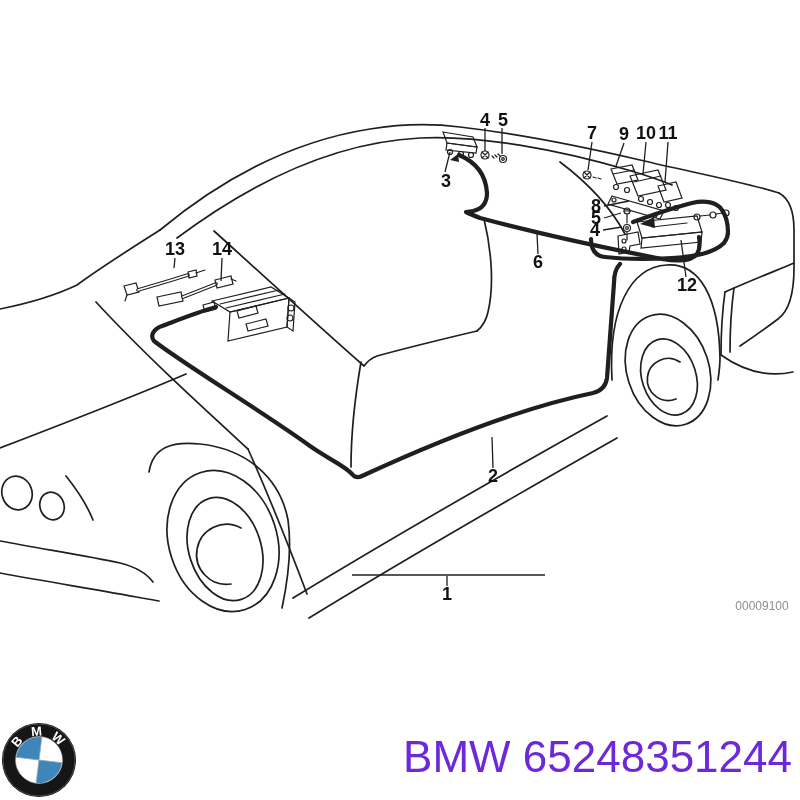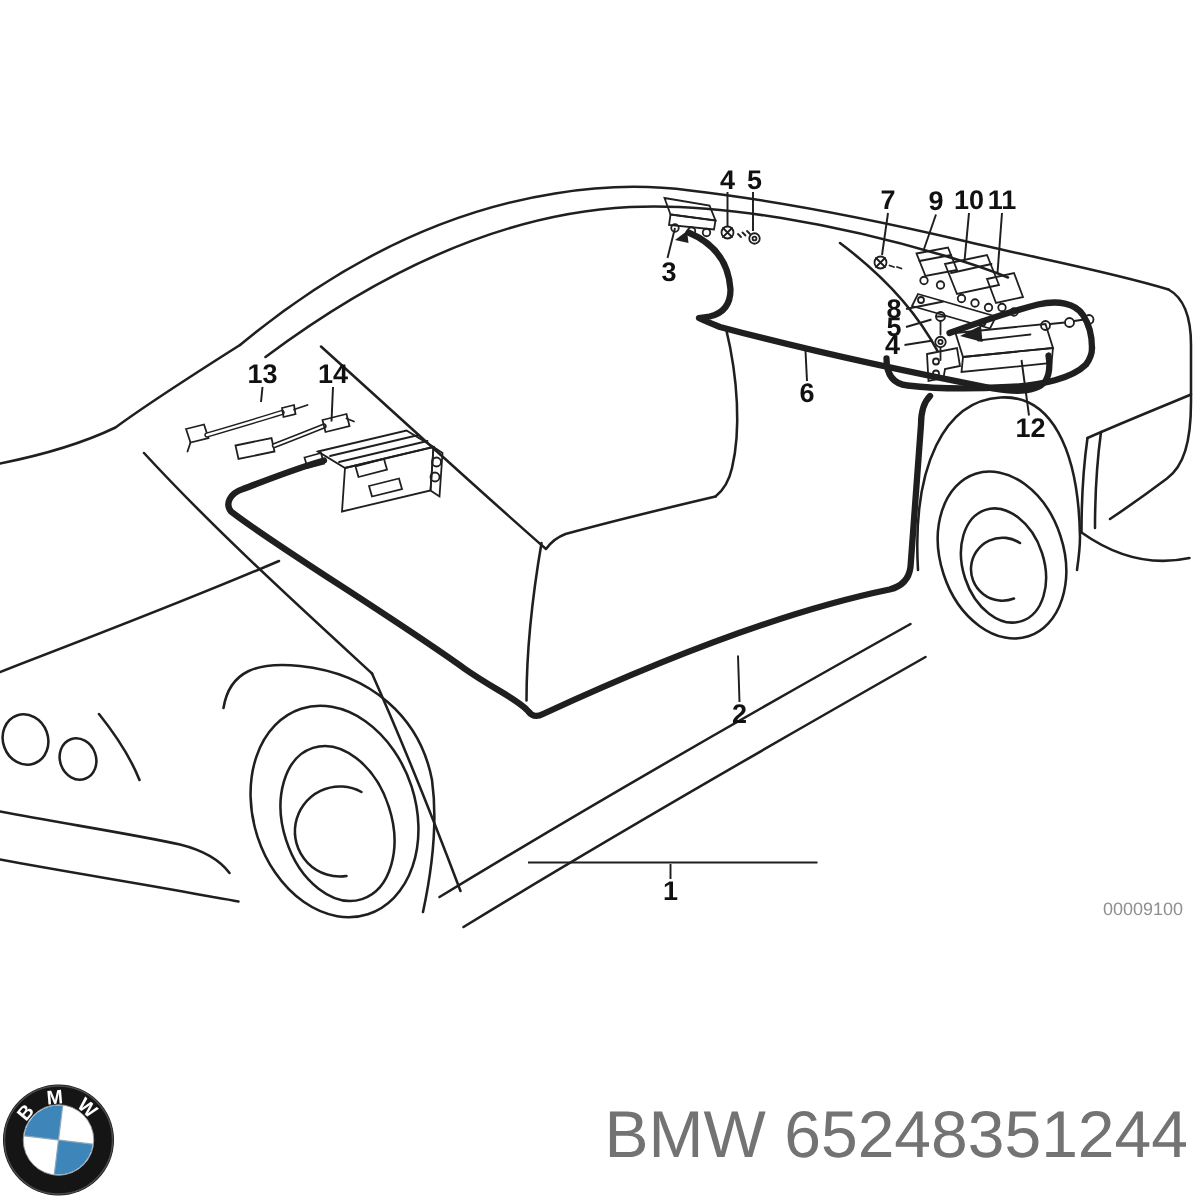--- a/index.html
+++ b/index.html
@@ -7,21 +7,21 @@
   .page{position:relative;width:800px;height:800px;background:#fff;overflow:hidden;}
   svg.diagram{position:absolute;left:0;top:0;}
   .thin{stroke:#1f1f1f;stroke-width:1.7;fill:none;stroke-linecap:round;stroke-linejoin:round;}
   .vthin{stroke:#1f1f1f;stroke-width:1.2;fill:none;stroke-linecap:round;}
   .thick{stroke:#1f1f1f;stroke-width:4.2;fill:none;stroke-linecap:round;stroke-linejoin:round;}
   .hollow{stroke:#ffffff;stroke-width:1.6;fill:none;stroke-linecap:round;}
   .leader{stroke:#1f1f1f;stroke-width:1.3;fill:none;}
   .callout{font:bold 18px "Liberation Sans",sans-serif;fill:#111;}
   .code{font:12px "Liberation Sans",sans-serif;fill:#8f8f8f;}
   .glyphfill{fill:#1f1f1f;stroke:none;}
-  .part-title{position:absolute;right:8px;top:735px;font-size:44px;line-height:1;color:#737373;white-space:nowrap;}
+  .part-title{position:absolute;right:8px;top:735px;font-size:44px;line-height:1;color:#6d28d9;white-space:nowrap;}
   .logo-wrap{position:absolute;left:1px;top:722px;width:76px;height:76px;}
 </style>
 </head>
 <body>
 
 <div class="page">
 
   <svg class="diagram" width="800" height="800" viewBox="0 0 800 800">
 
     <g>

